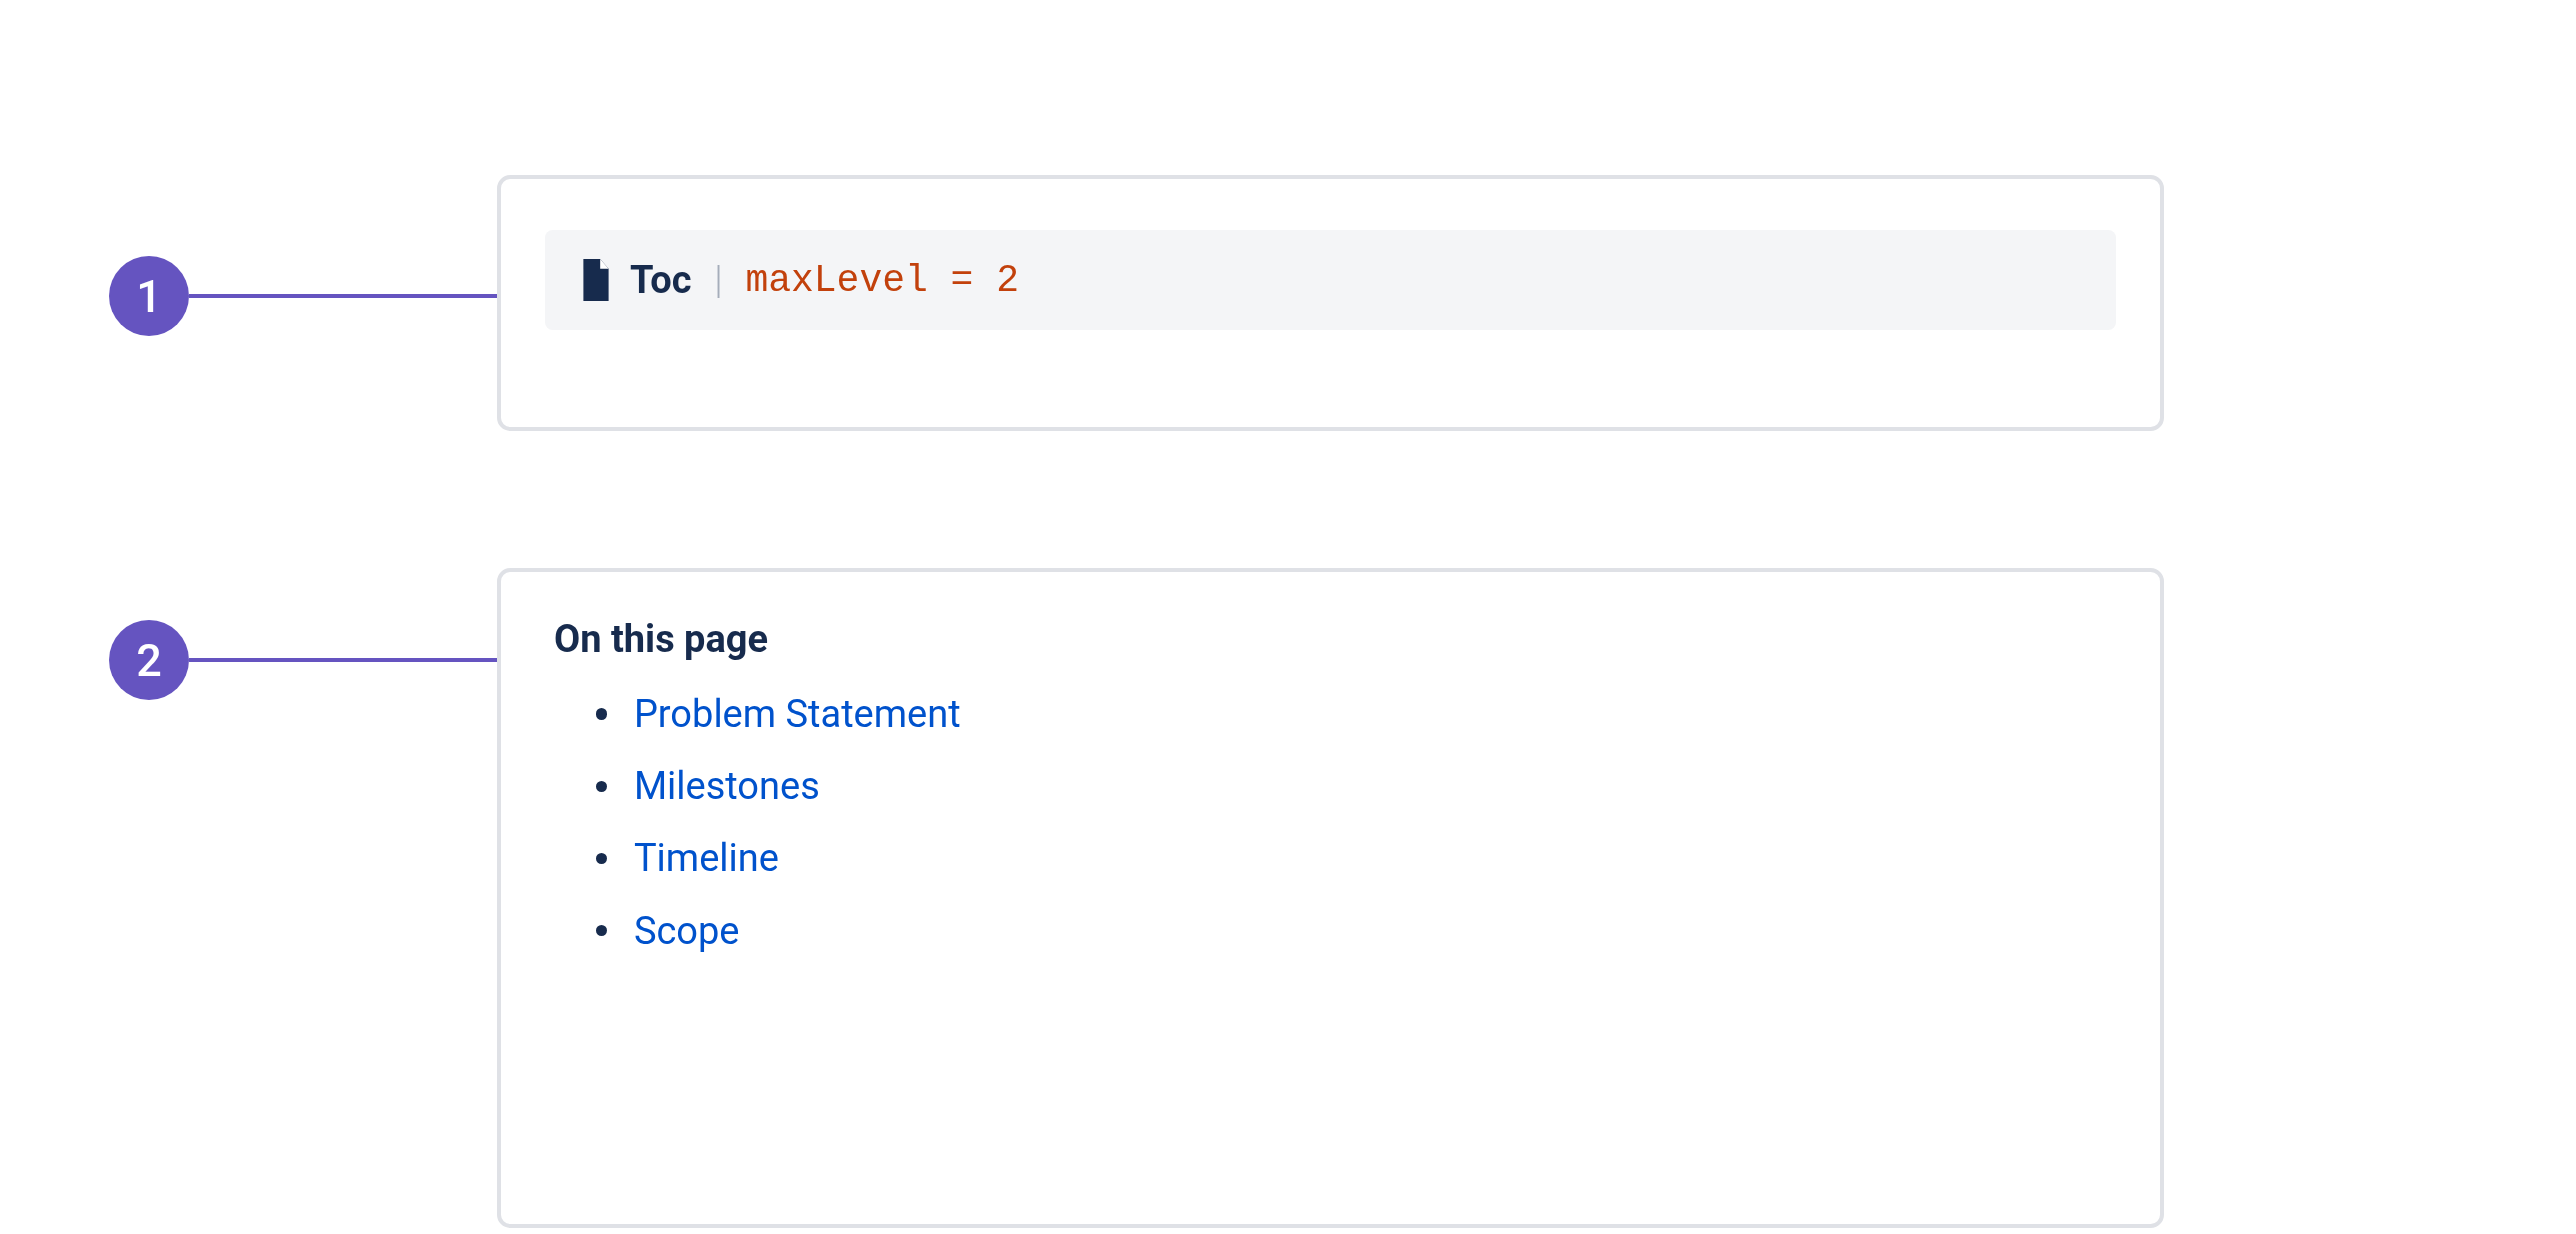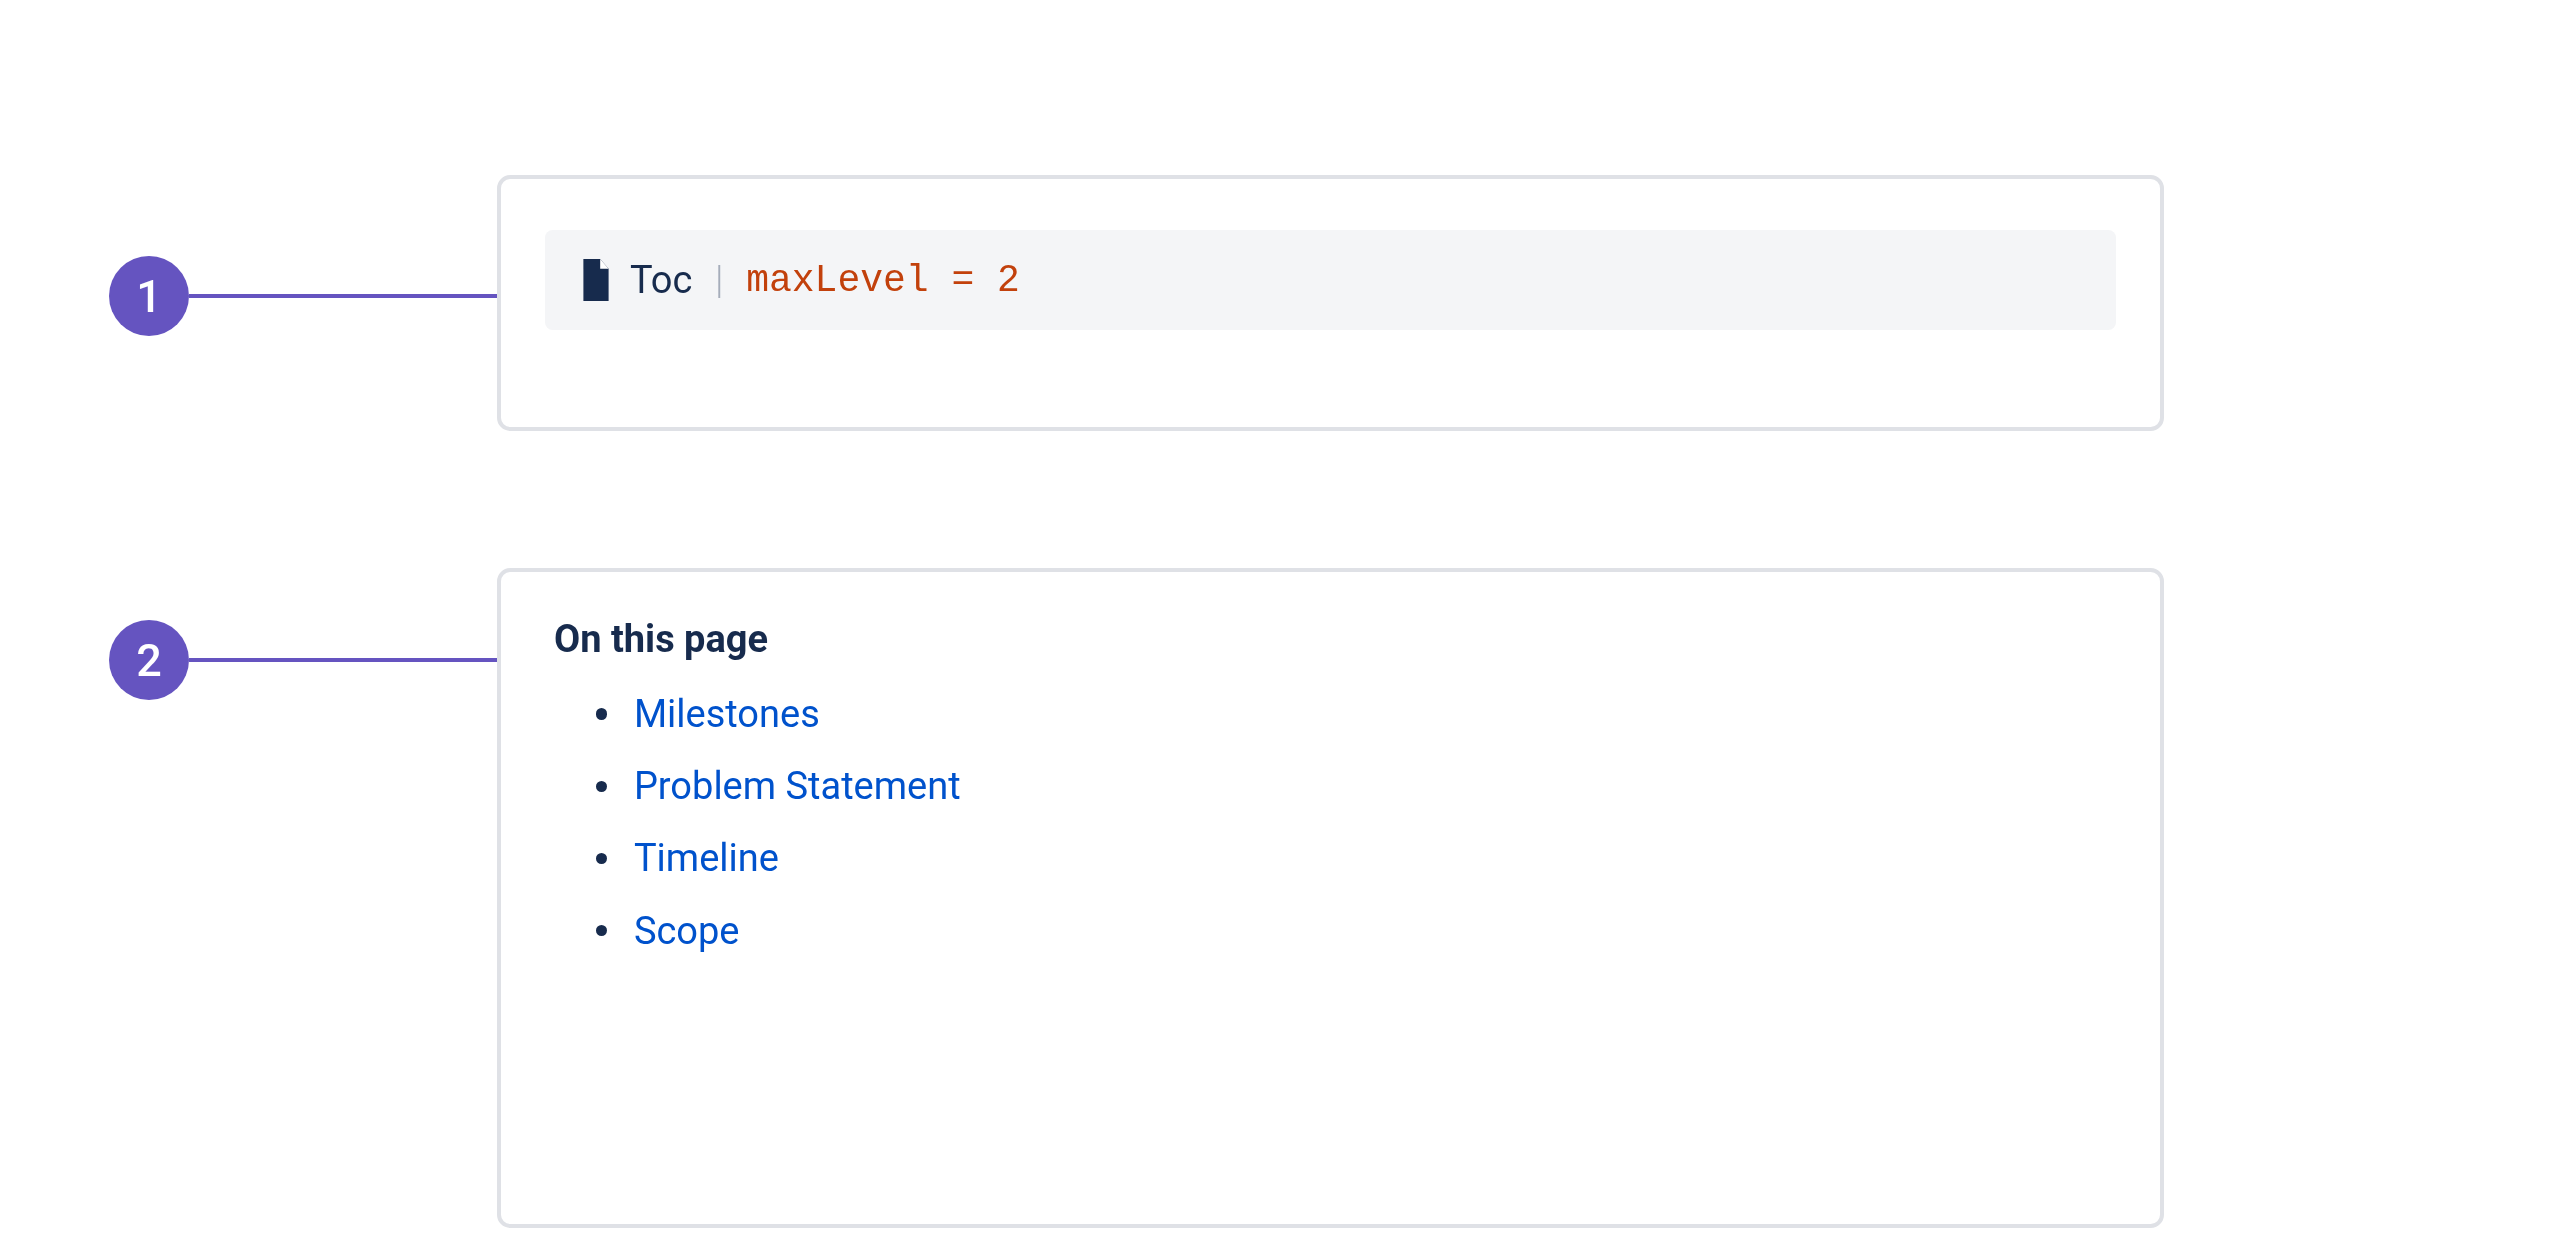--- a/index.html
+++ b/index.html
@@ -62,21 +62,21 @@
     gap: 17px;
     font-size: 38px;
   }
   .doc-icon {
     width: 34px;
     height: 42px;
     flex-shrink: 0;
   }
   .macro-name {
     color: #172B4D;
-    font-weight: 400;
+    font-weight: 700;
   }
   .macro-sep {
     color: #A5ADBA;
     font-weight: 300;
     margin: 0 5.7px;
   }
   .macro-param {
     color: #c2410c;
     font-weight: 400;
     font-family: Liberation Mono, monospace;
@@ -157,25 +157,25 @@
   </div>
   <div class="connector"></div>
   <div class="endpoint"></div>
 </div>
 
 <div class="panel panel-2">
   <div class="toc-heading">On this page</div>
   <ul class="toc-list">
     <li>
       <span class="bullet"></span>
-      <a class="toc-link">Milestones</a>
+      <a class="toc-link">Problem Statement</a>
     </li>
     <li>
       <span class="bullet"></span>
-      <a class="toc-link">Problem Statement</a>
+      <a class="toc-link">Milestones</a>
     </li>
     <li>
       <span class="bullet"></span>
       <a class="toc-link">Timeline</a>
     </li>
     <li>
       <span class="bullet"></span>
       <a class="toc-link">Scope</a>
     </li>
   </ul>

